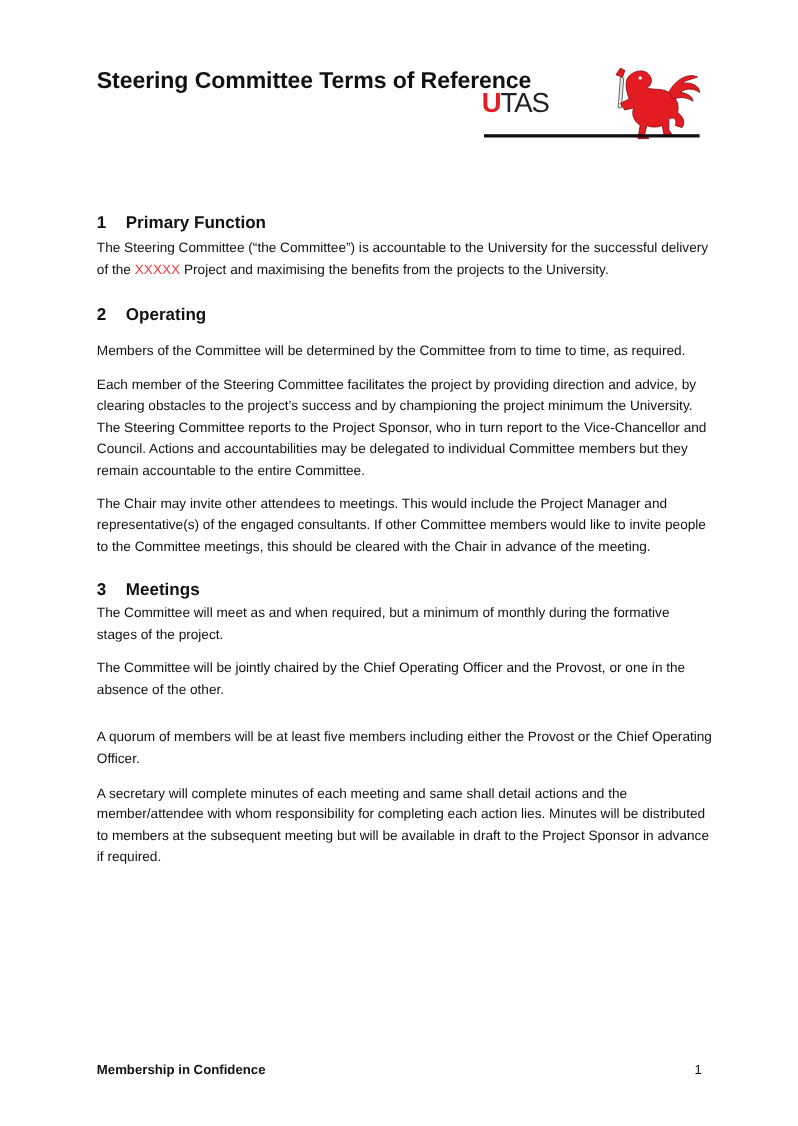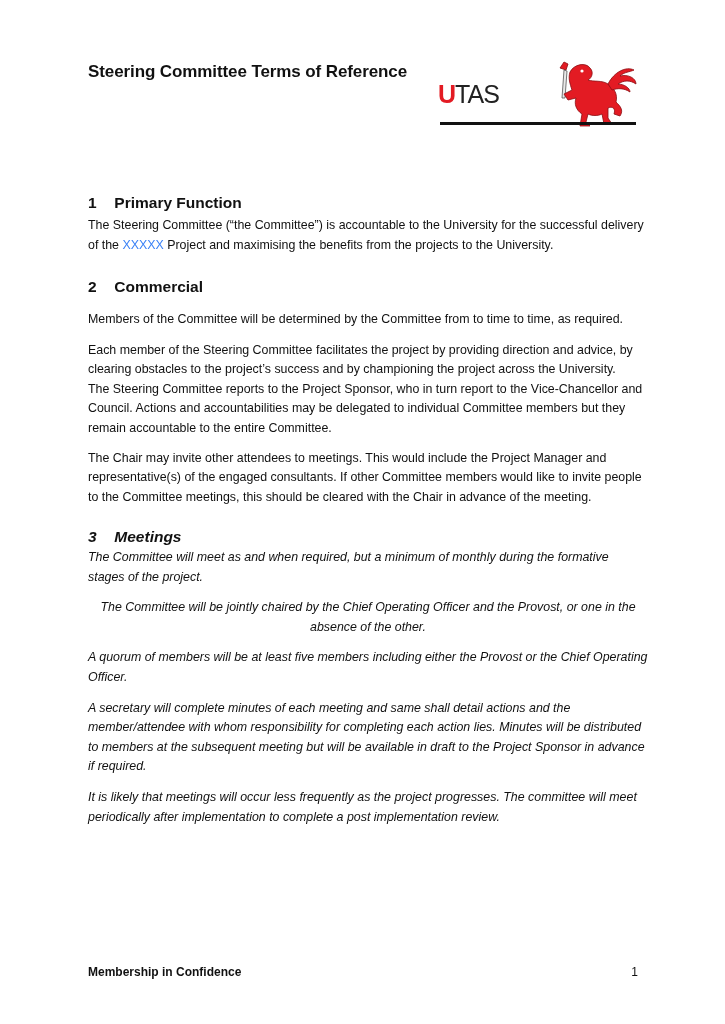--- a/index.html
+++ b/index.html
@@ -1,29 +1,29 @@
 <!DOCTYPE html>
 <html><head>
 <meta charset="utf-8">
 <style>
   html, body { margin: 0; padding: 0; background: #ffffff; }
   body { width: 725px; height: 1024px; position: relative; overflow: hidden;
          font-family: "Liberation Sans", sans-serif; color: #111; }
   .page { position: absolute; left: 0; top: 0; width: 725px; height: 1024px; }
-  .doc-title { position: absolute; left: 88px; top: 62px; font-size: 17px; font-weight: bold; letter-spacing: -0.1px; }
+  .doc-title { position: absolute; left: 88px; top: 62px; font-size: 21px; font-weight: bold; letter-spacing: -0.1px; }
   .logo { position: absolute; left: 436px; top: 58px; width: 202px; height: 76px; }
   .logo-text { position: absolute; left: 2px; top: 17px; font-size: 25px; line-height: 38px; letter-spacing: -1px; color: #222; font-family: "Liberation Sans", sans-serif; }
   .logo-text .u { color: #e31b23; font-weight: bold; }
   .logo-rule { position: absolute; left: 4px; top: 64px; width: 196px; height: 3px; background: #111; }
   .logo-lion { position: absolute; left: 118px; top: 0px; width: 84px; height: 72px; }
   h2 { margin: 0; font-size: 15.5px; font-weight: bold; line-height: 22px; }
   h2 .num { display: inline-block; width: 22px; }
   p { margin: 0; font-size: 12.4px; line-height: 19.6px; }
   .sec { position: absolute; left: 88px; width: 560px; }
-  .red { color: #3b82f6; }
+  .red { color: #ef4444; }
   .footer { position: absolute; left: 88px; top: 965px; width: 550px; font-size: 12px; font-weight: bold; }
   .page-num { position: absolute; right: 0; top: 0; font-weight: normal; }
 </style>
 </head>
 <body>
 
 <div class="page">
 
   <div class="doc-title">Steering Committee Terms of Reference</div>
 
@@ -40,34 +40,33 @@
     </svg>
     <div class="logo-rule"></div>
   </div>
 
   <div class="sec" style="top:192px;">
     <h2><span class="num">1</span> <span>Primary Function</span></h2>
     <p style="margin-top:2px;"><span>The Steering Committee (“the Committee”) is accountable to the University for the successful delivery of the </span><span class="red">XXXXX</span><span> Project and maximising the benefits from the projects to the University.</span></p>
   </div>
 
   <div class="sec" style="top:276px;">
-    <h2><span class="num">2</span> <span>Commercial</span></h2>
+    <h2><span class="num">2</span> <span>Operating</span></h2>
     <p style="margin-top:12px;">Members of the Committee will be determined by the Committee from to time to time, as required.</p>
-    <p style="margin-top:11px;">Each member of the Steering Committee facilitates the project by providing direction and advice, by clearing obstacles to the project’s success and by championing the project across the University.</p>
+    <p style="margin-top:11px;">Each member of the Steering Committee facilitates the project by providing direction and advice, by clearing obstacles to the project’s success and by championing the project minimum the University.</p>
     <p style="">The Steering Committee reports to the Project Sponsor, who in turn report to the Vice-Chancellor and Council.  Actions and accountabilities may be delegated to individual Committee members but they remain accountable to the entire Committee.</p>
     <p style="margin-top:10px;">The Chair may invite other attendees to meetings. This would include the Project Manager and representative(s) of the engaged consultants.   If other Committee members would like to invite people to the Committee meetings, this should be cleared with the Chair in advance of the meeting.</p>
   </div>
 
-  <div class="sec" style="top:526px;font-style:italic;">
+  <div class="sec" style="top:526px;">
     <h2><span class="num">3</span> <span>Meetings</span></h2>
     <p style="margin-top:0;">The Committee will meet as and when required, but a minimum of monthly during the formative stages of the project.</p>
-    <p style="margin-top:11px;text-align:center;">The Committee will be jointly chaired by the Chief Operating Officer and the Provost, or one in the absence of the other.</p>
-    <p style="margin-top:11px;">A quorum of members will be at least five members including either the Provost or the Chief Operating Officer.</p>
+    <p style="margin-top:11px;">The Committee will be jointly chaired by the Chief Operating Officer and the Provost, or one in the absence of the other.</p>
+    <p style="margin-top:24px;">A quorum of members will be at least five members including either the Provost or the Chief Operating Officer.</p>
     <p style="margin-top:11px;">A secretary will complete minutes of each meeting and same shall detail actions and the member/attendee with whom responsibility for completing each action lies.  Minutes will be distributed to members at the subsequent meeting but will be available in draft to the Project Sponsor in advance if required.</p>
-    <p style="margin-top:11px;">It is likely that meetings will occur less frequently as the project progresses.  The committee will meet periodically after implementation to complete a post implementation review.</p>
   </div>
 
   <div class="footer">
     <span>Membership in Confidence</span>
     <span class="page-num">1</span>
   </div>
 
 </div>
 
 </body></html>

